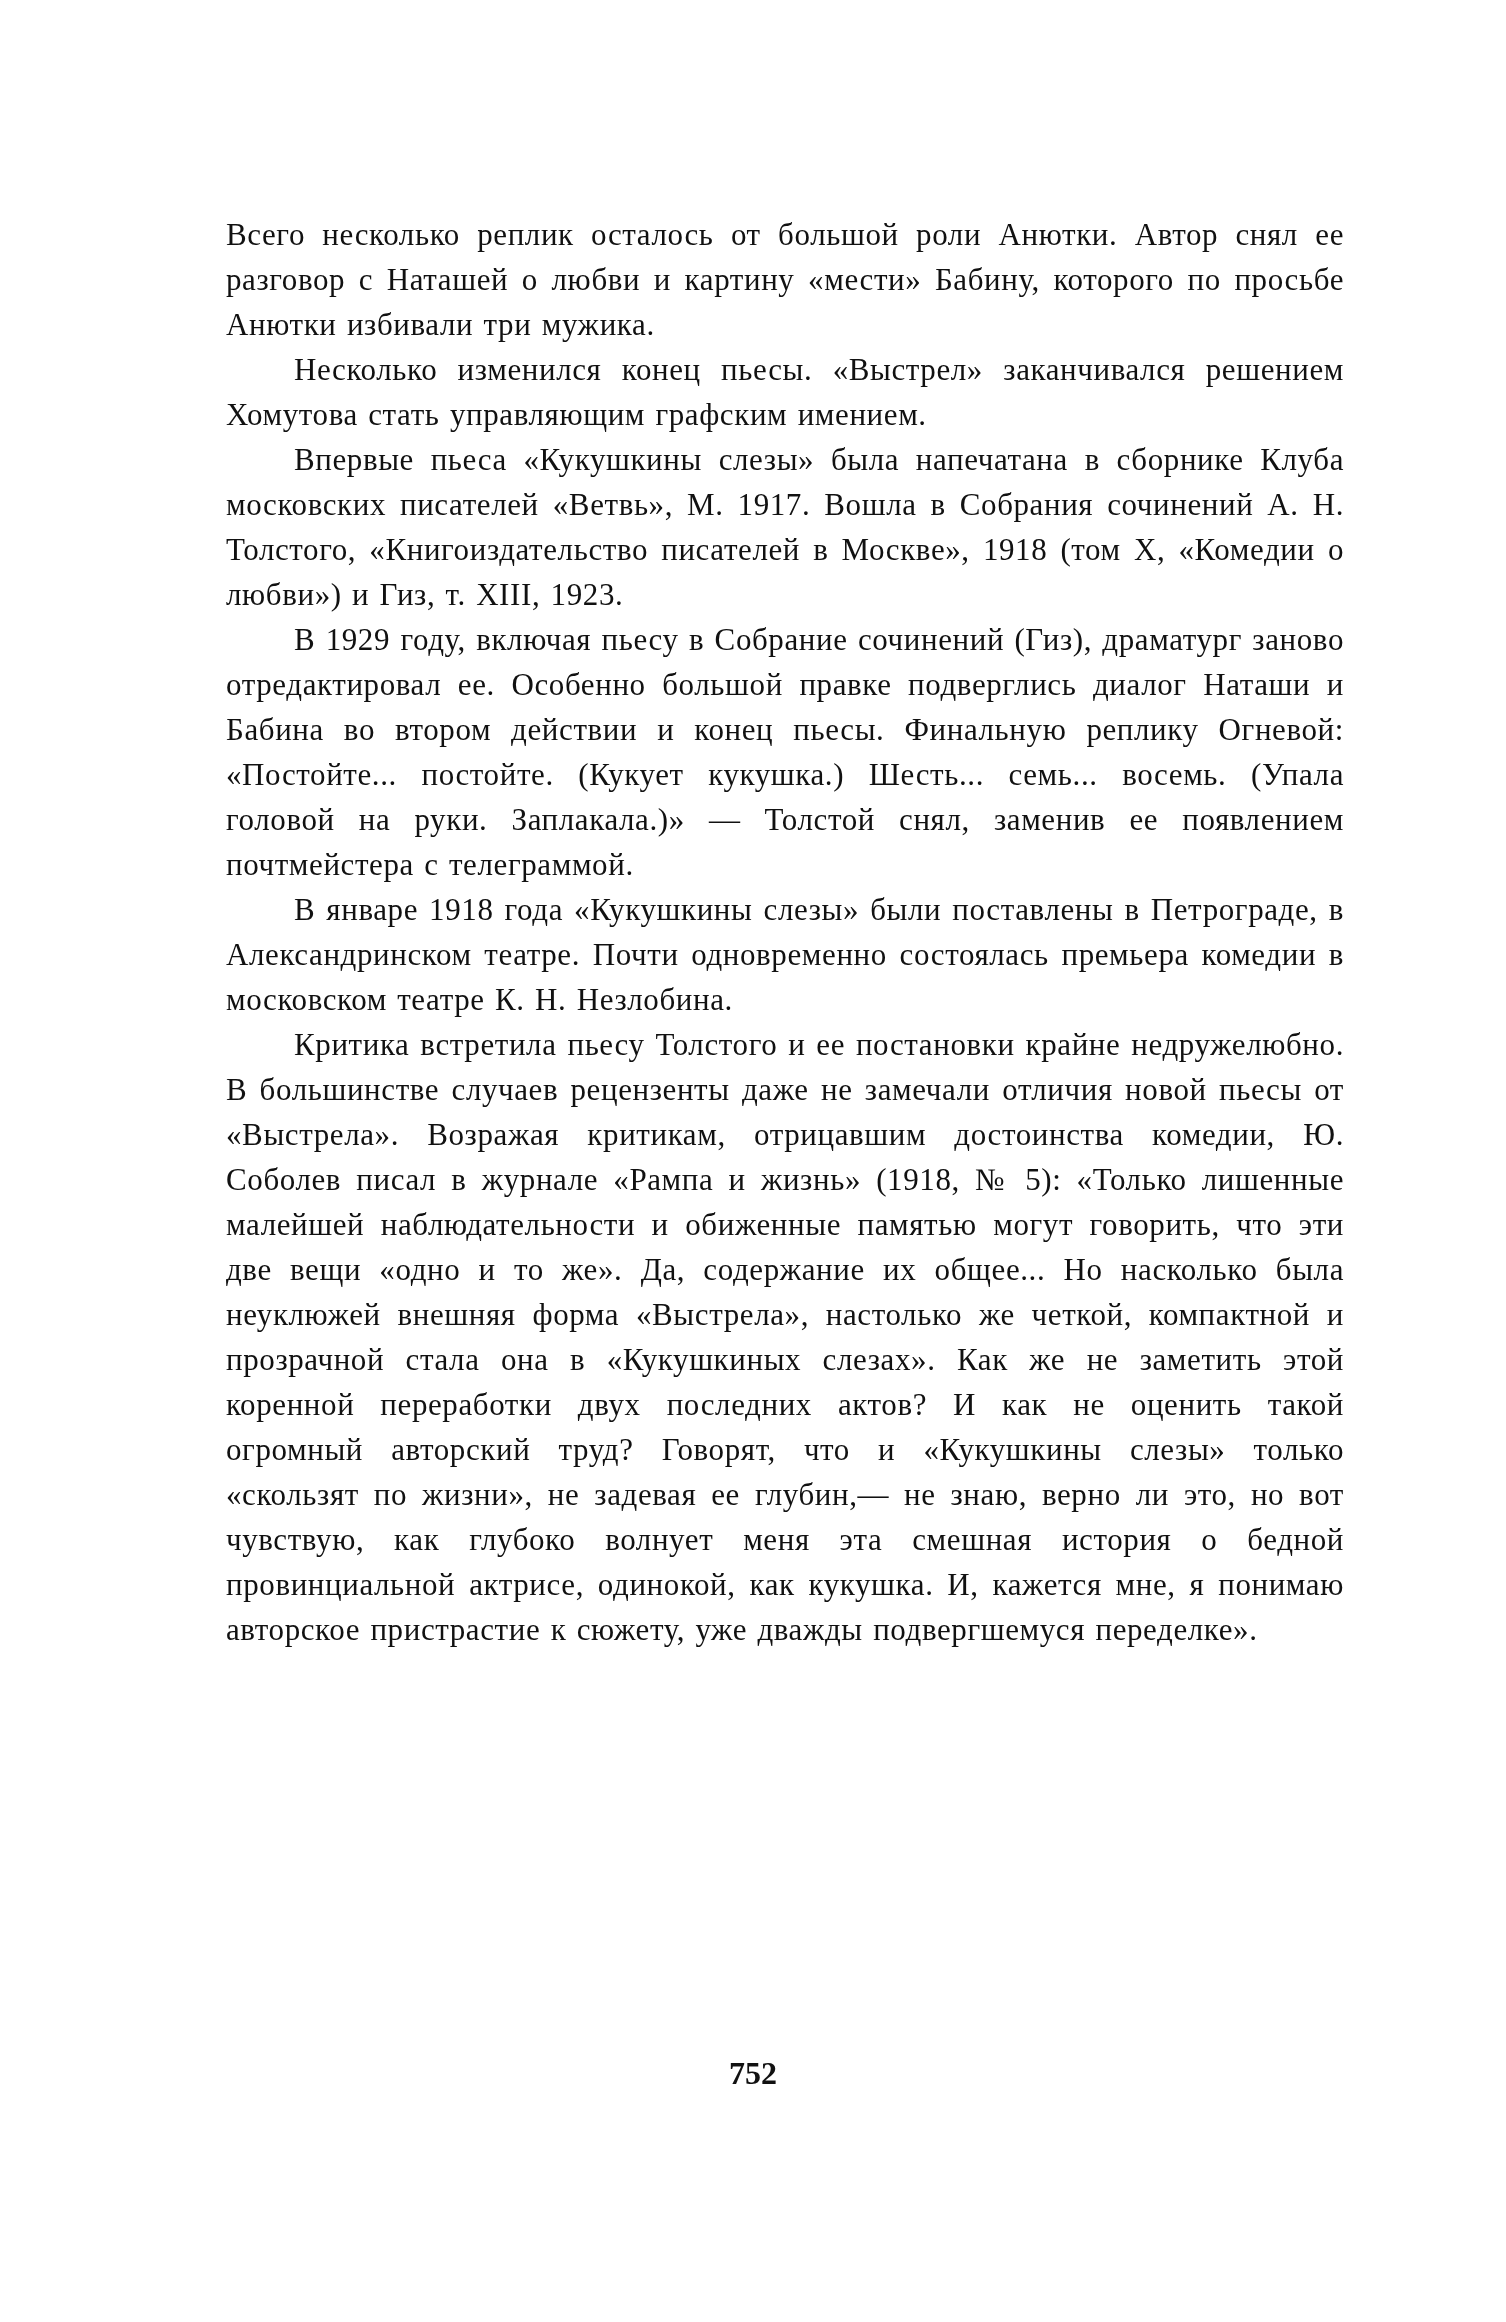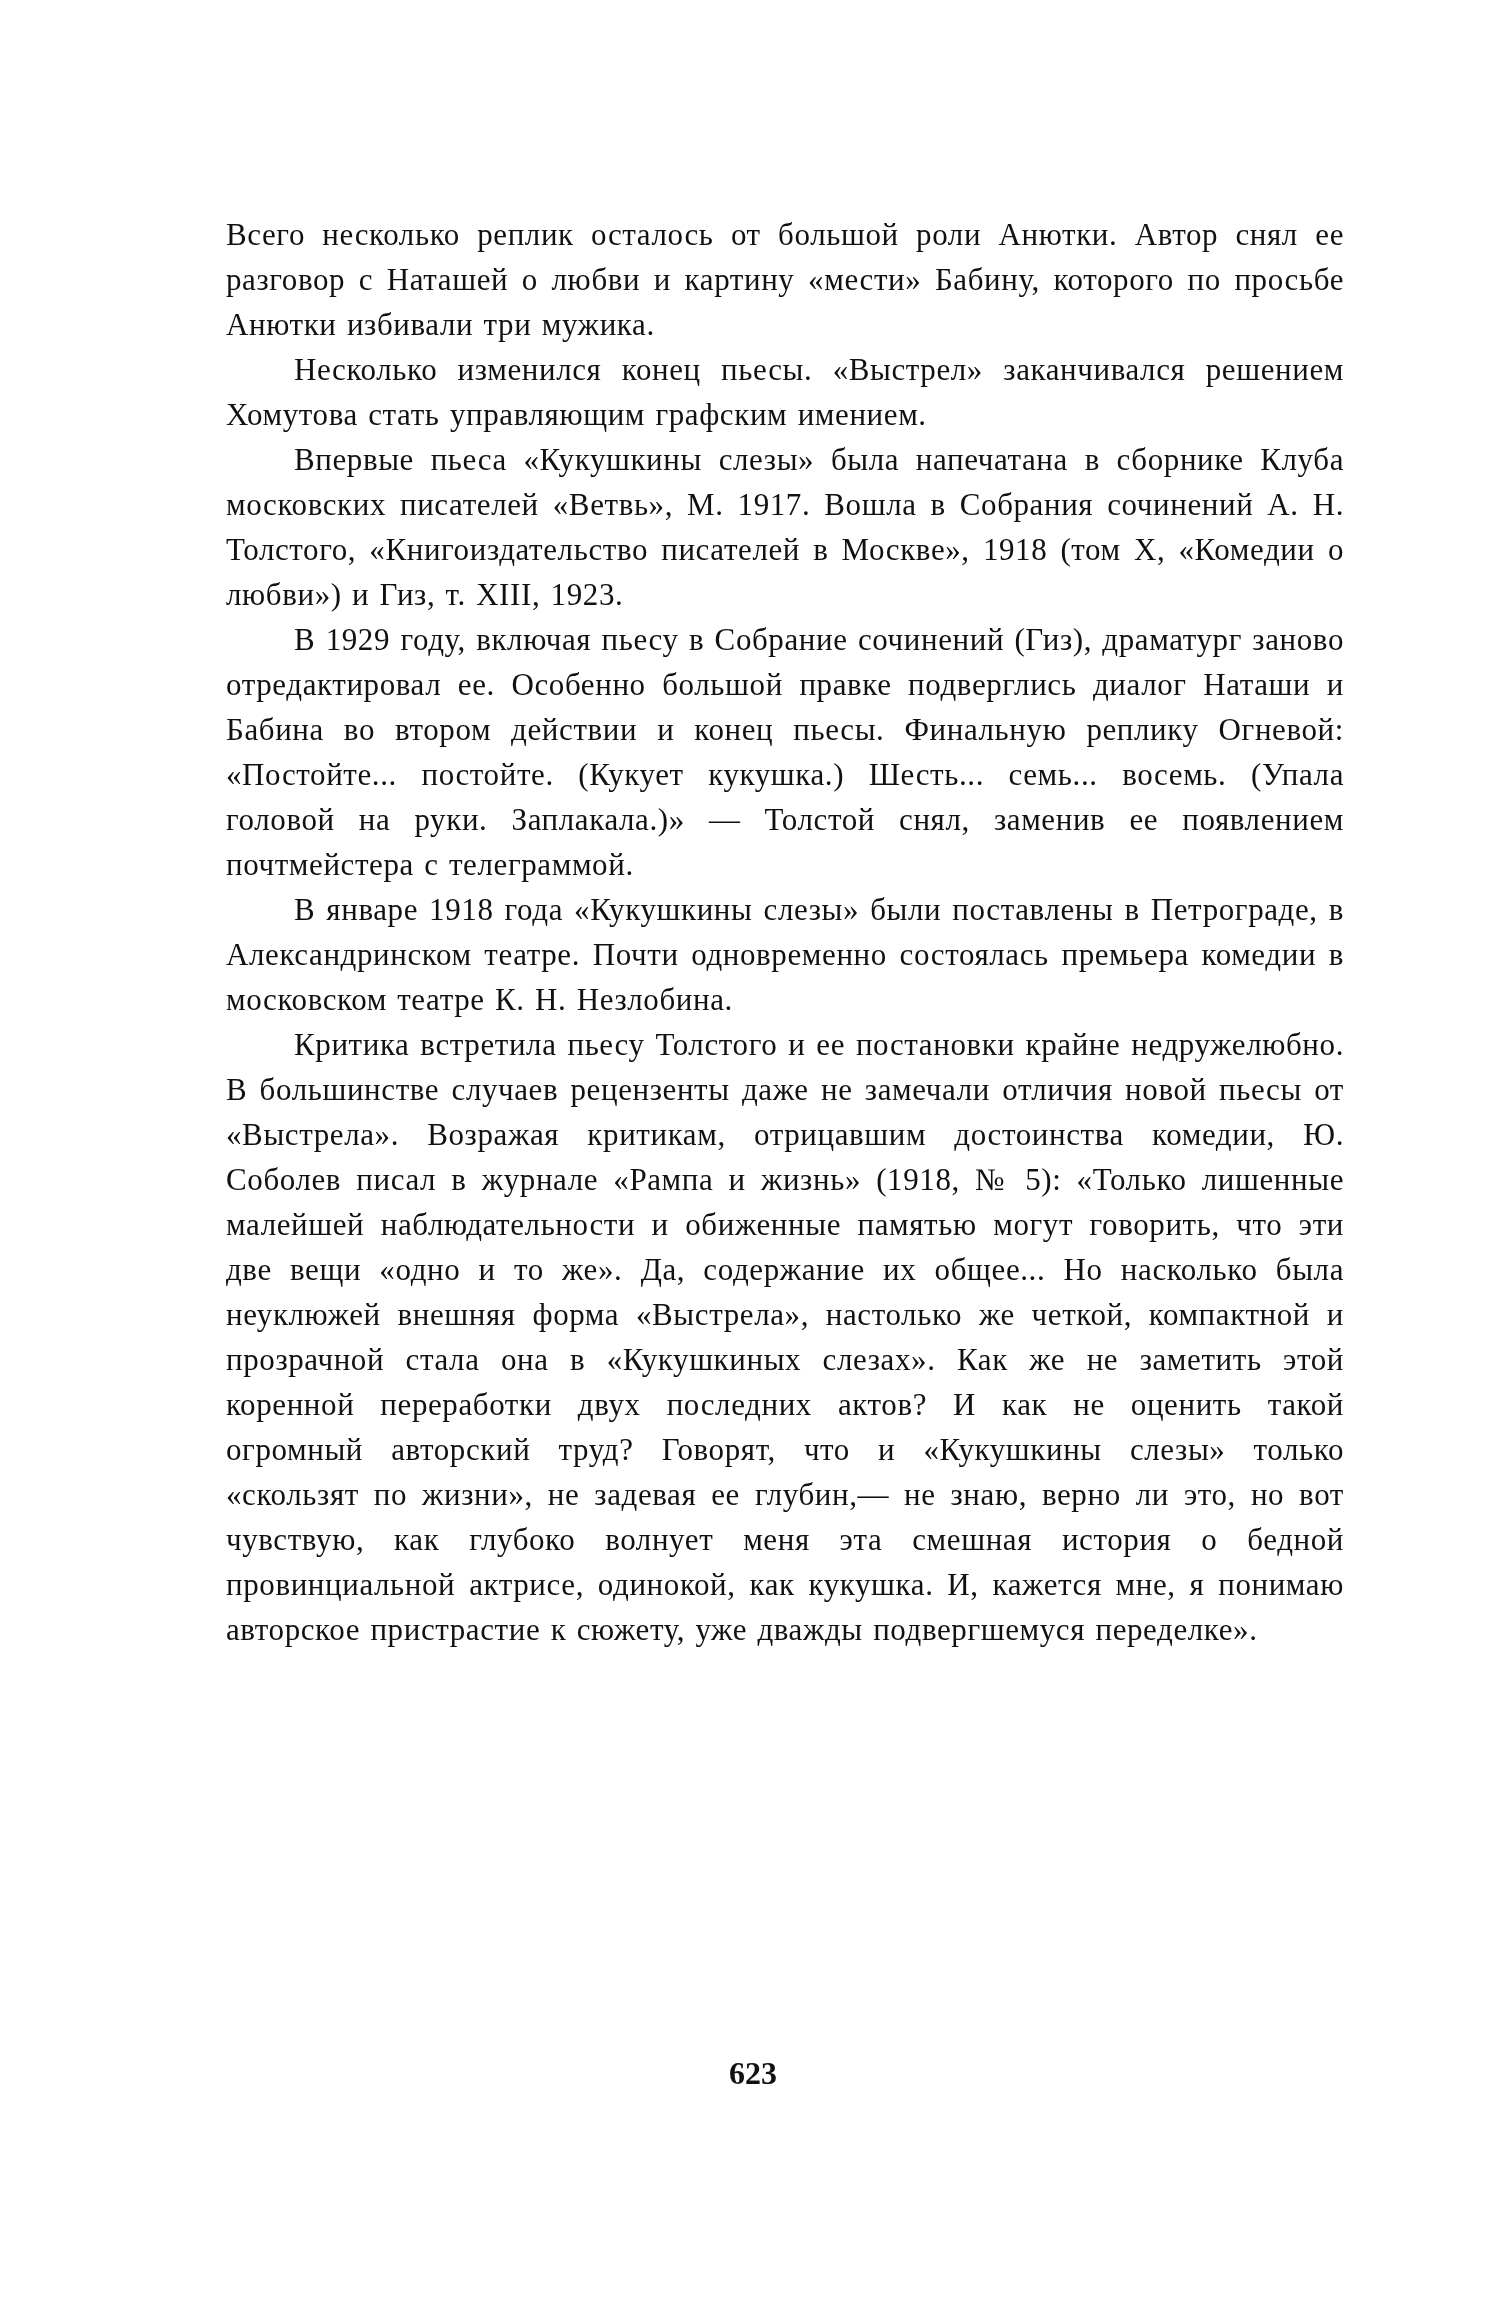--- a/index.html
+++ b/index.html
@@ -55,13 +55,13 @@
     <span>В 1929 году, включая пьесу в Собрание сочинений (Гиз), драматург заново отредактировал ее. Особенно большой правке подверглись диалог Наташи и Бабина во втором действии и конец пьесы. Финальную реплику Огневой: «Постойте... постойте. </span><span class="it">(Кукует кукушка.)</span><span> Шесть... семь... восемь. </span><span class="it">(Упала головой на руки. Заплакала.)</span><span>» — Толстой снял, заменив ее появлением почтмейстера с телеграммой.</span>
   </p>
   <p class="para">
     <span>В январе 1918 года «Кукушкины слезы» были поставлены в Петрограде, в Александринском театре. Почти одновременно состоялась премьера комедии в московском театре К. Н. Незлобина.</span>
   </p>
   <p class="para">
     <span>Критика встретила пьесу Толстого и ее постановки крайне недружелюбно. В большинстве случаев рецензенты даже не замечали отличия новой пьесы от «Выстрела». Возражая критикам, отрицавшим достоинства комедии, Ю. Соболев писал в журнале «Рампа и жизнь» (1918, № 5): «Только лишенные малейшей наблюдательности и обиженные памятью могут говорить, что эти две вещи «одно и то же». Да, содержание их общее... Но насколько была неуклюжей внешняя форма «Выстрела», настолько же четкой, компактной и прозрачной стала она в «Кукушкиных слезах». Как же не заметить этой коренной переработки двух последних актов? И как не оценить такой огромный авторский труд? Говорят, что и «Кукушкины слезы» только «скользят по жизни», не задевая ее глубин,— не знаю, верно ли это, но вот чувствую, как глубоко волнует меня эта смешная история о бедной провинциальной актрисе, одинокой, как кукушка. И, кажется мне, я понимаю авторское пристрастие к сюжету, уже дважды подвергшемуся переделке».</span>
   </p>
 </div>
 
-<div class="page-number">623</div>
+<div class="page-number">752</div>
 
 </body></html>

